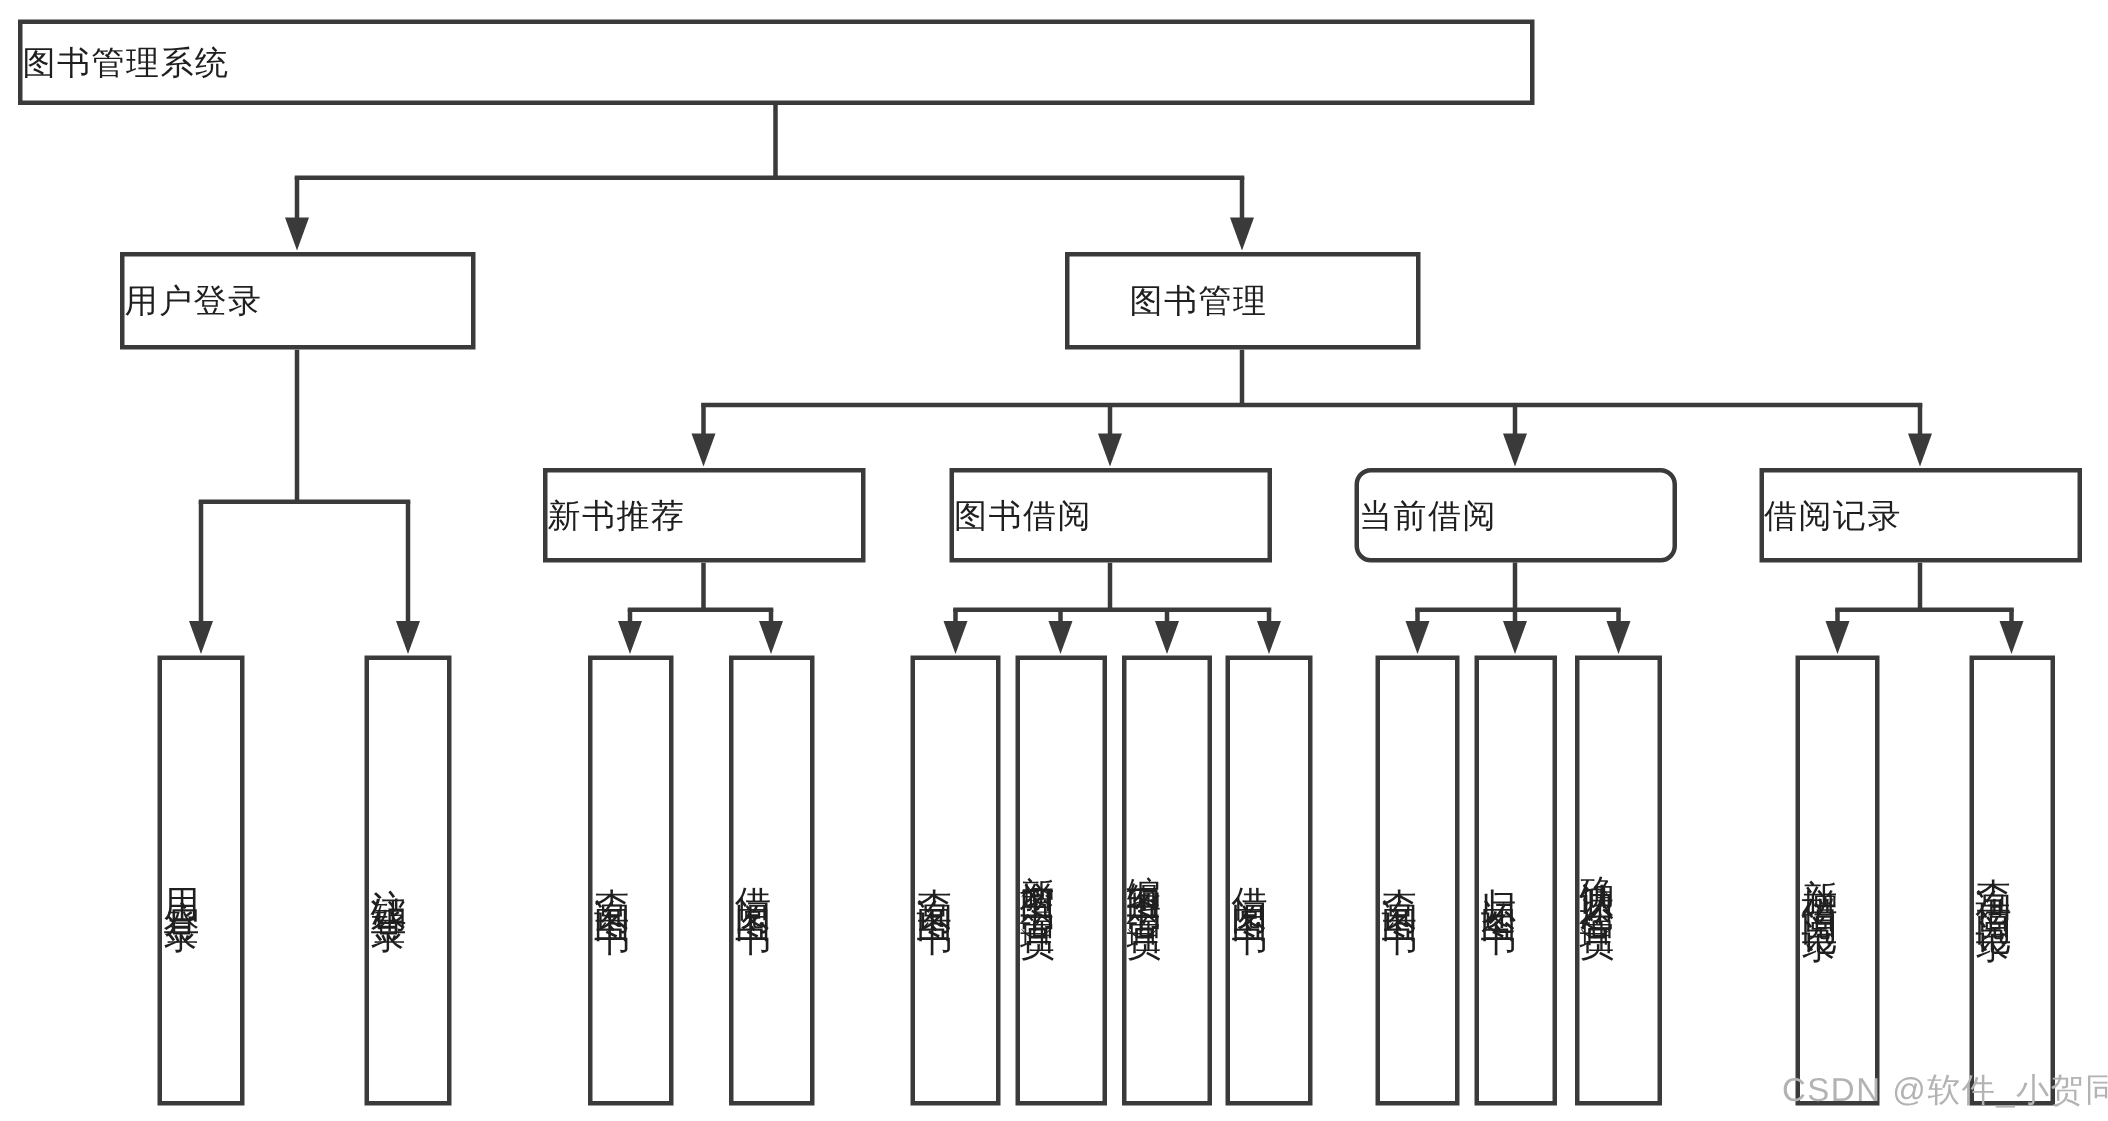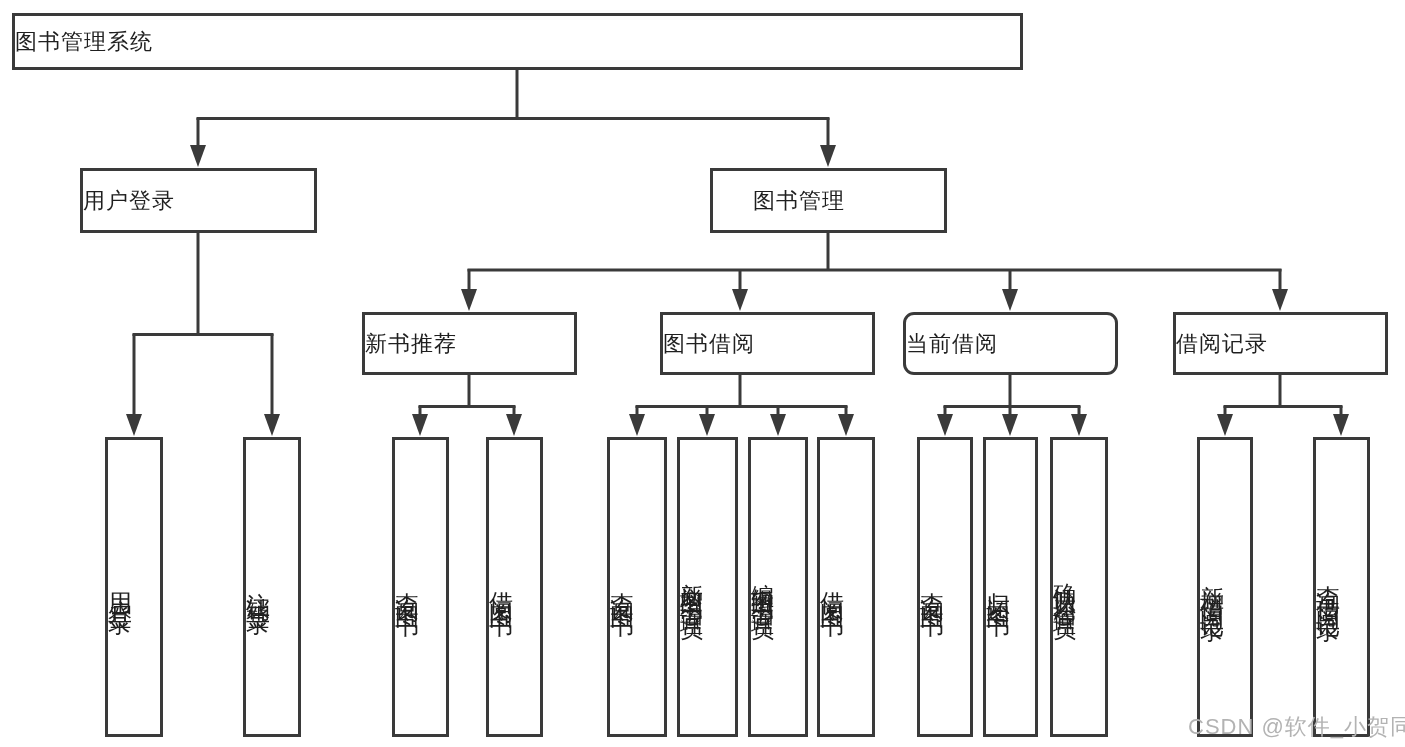--- a/index.html
+++ b/index.html
@@ -49,21 +49,21 @@
     color:#b3b3b3;
     letter-spacing:1px;
     white-space:nowrap;
     z-index:5;
   }
   
   .n-root {left:12px;  top:13px;  width:1011px; height:57px;}
   .n-l2a  {left:80px;  top:168px; width:237px;  height:65px;}
   .n-l2b  {left:710px; top:168px; width:237px;  height:65px;padding-left:40px;}
   .n-c1   {left:362px; top:312px; width:215px;  height:63px;}
-  .n-c2   {left:633px; top:312px; width:215px;  height:63px;margin-left:27px;}
+  .n-c2   {left:633px; top:312px; width:215px;  height:63px;}
   .n-c3   {left:903px; top:312px; width:215px;  height:63px;border-radius:11px;}
   .n-c4   {left:1173px;top:312px; width:215px;  height:63px;font-family:Liberation Serif, serif;}
   .leaf   {top:437px; height:300px;}
   .n-a1   {left:105px; width:58px;}
   .n-a2   {left:243px; width:58px;}
   .n-c1x1 {left:392px; width:57px;}
   .n-c1x2 {left:486px; width:57px;}
   .n-c2x1 {left:607px; width:60px;}
   .n-c2x2 {left:677px; width:61px;}
   .n-c2x3 {left:748px; width:60px;}

